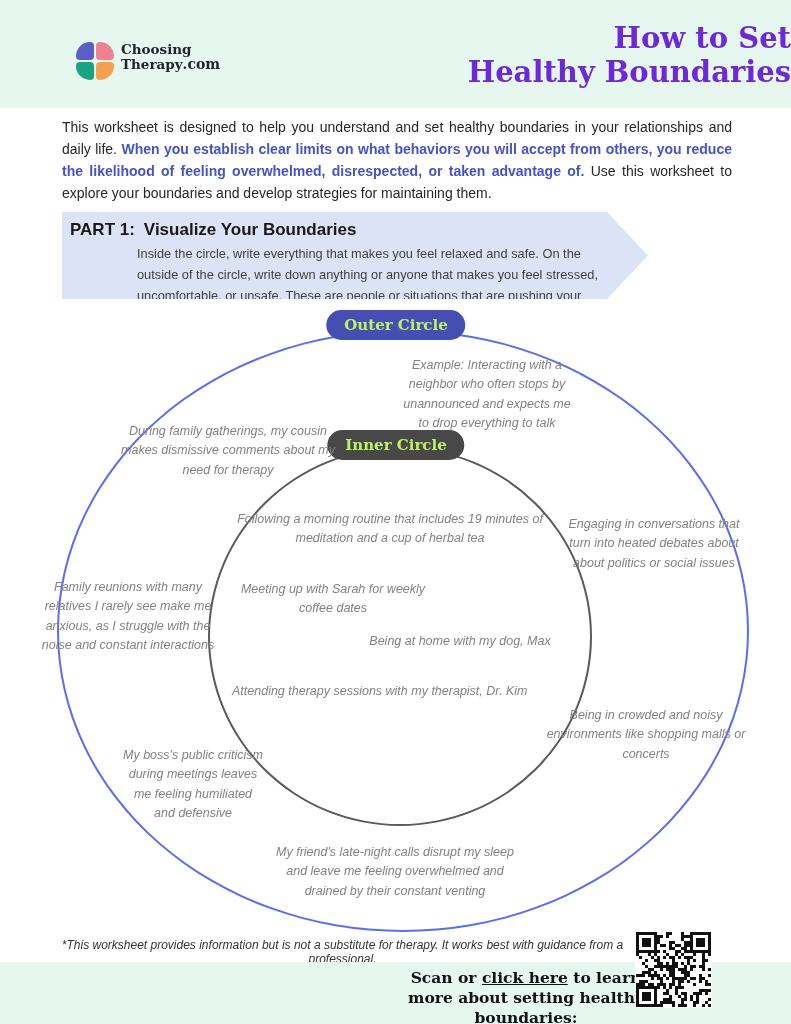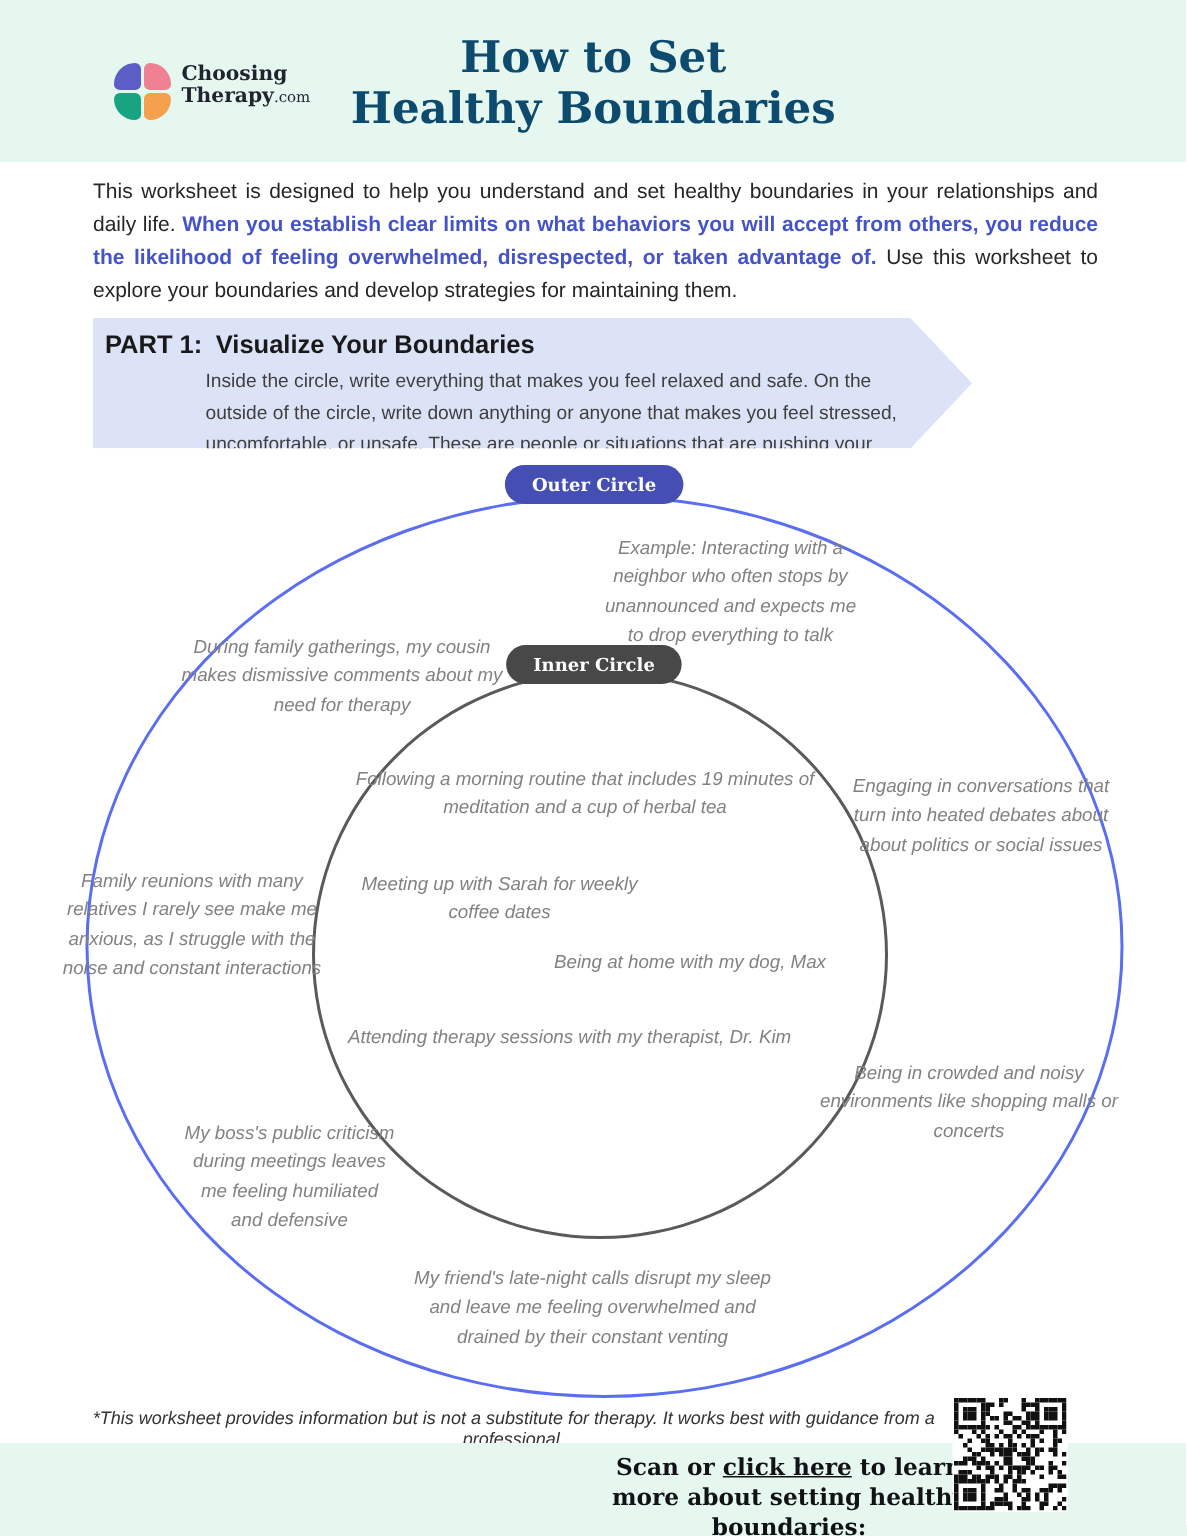--- a/index.html
+++ b/index.html
@@ -9,44 +9,44 @@
   
   .header{position:absolute;left:0;top:0;width:791px;height:108px;background:var(--mint,#e6f7f0);}
   .logo{position:absolute;left:76px;top:42px;display:flex;align-items:flex-start;gap:7px;}
   .logo-icon{position:relative;width:38px;height:38px;}
   .logo-icon .petal{position:absolute;width:18px;height:18px;}
   .petal.tl{left:0;top:0;background:#5b5ec5;border-radius:90% 25% 25% 25%;}
   .petal.tr{right:0;top:0;background:#ef8193;border-radius:25% 90% 25% 25%;}
   .petal.bl{left:0;bottom:0;background:#18a381;border-radius:25% 25% 25% 90%;}
   .petal.br{right:0;bottom:0;background:#f5a04c;border-radius:25% 25% 90% 25%;}
   .logo-text{font-family:"DejaVu Serif",serif;font-weight:700;font-size:13.5px;line-height:1.08;color:#20242f;}
-  .logo-text .tld{font-size:10px;font-weight:400;}
-  .title{position:absolute;left:0;top:22px;width:791px;text-align:center;
-         font-family:"DejaVu Serif",serif;font-weight:700;font-size:29px;line-height:1.16;color:#0c4a6e;}
+  .logo-text .tld{font-size:14px;font-weight:700;}
+  .title{position:absolute;left:0;top:22px;width:791px;text-align:right;
+         font-family:"DejaVu Serif",serif;font-weight:700;font-size:29px;line-height:1.16;color:#6d28d9;}
 
   
   .intro{position:absolute;left:62px;top:116px;width:670px;font-size:14px;line-height:1.58;
          color:#262626;text-align:justify;}
   .intro .hl{color:var(--accent,#4553c9);font-weight:700;}
 
   
   .banner{position:absolute;left:62px;top:212px;width:586px;height:87px;background:var(--lavender,#dce3f7);
           clip-path:polygon(0 0,93% 0,100% 50%,93% 100%,0 100%);}
   .banner-heading{position:absolute;left:8px;top:8px;font-size:17px;font-weight:700;color:#191919;}
   .banner-heading .bh-title{margin-left:9px;}
   .banner-desc{position:absolute;left:75px;top:31px;width:478px;font-size:12.8px;line-height:1.66;color:#3f3f3f;}
 
   
   .diagram{position:absolute;left:0;top:300px;width:791px;height:650px;}
   .outer-ellipse{position:absolute;left:57px;top:30px;width:688px;height:598px;
                  border:2px solid var(--outer_stroke,#5b6ef2);border-radius:50%;}
   .inner-ellipse{position:absolute;left:208px;top:147px;width:380px;height:375px;
                  border:2px solid var(--inner_stroke,#5a5a5a);border-radius:50%;}
   .badge{position:absolute;transform:translateX(-50%);padding:6px 18px;border-radius:15px;
-         font-family:"DejaVu Serif",serif;font-weight:700;font-size:12px;color:#ffffff;white-space:nowrap;}
+         font-family:"DejaVu Serif",serif;font-weight:700;font-size:15px;color:#bef264;white-space:nowrap;}
   .badge.outer{left:396px;top:10px;background:var(--outer_badge,#454fb3);}
   .badge.inner{left:396px;top:130px;background:var(--inner_badge,#484848);}
 
   .ditem{position:absolute;transform:translateX(-50%);font-style:italic;font-size:12.5px;line-height:1.55;
          color:var(--item_text,#828282);text-align:center;}
   .oi-0{left:487px;top:56px;width:170px;}
   .oi-1{left:228px;top:122px;width:225px;}
   .oi-2{left:654px;top:215px;width:185px;}
   .oi-3{left:128px;top:278px;width:175px;}
   .oi-4{left:646px;top:406px;width:200px;}

